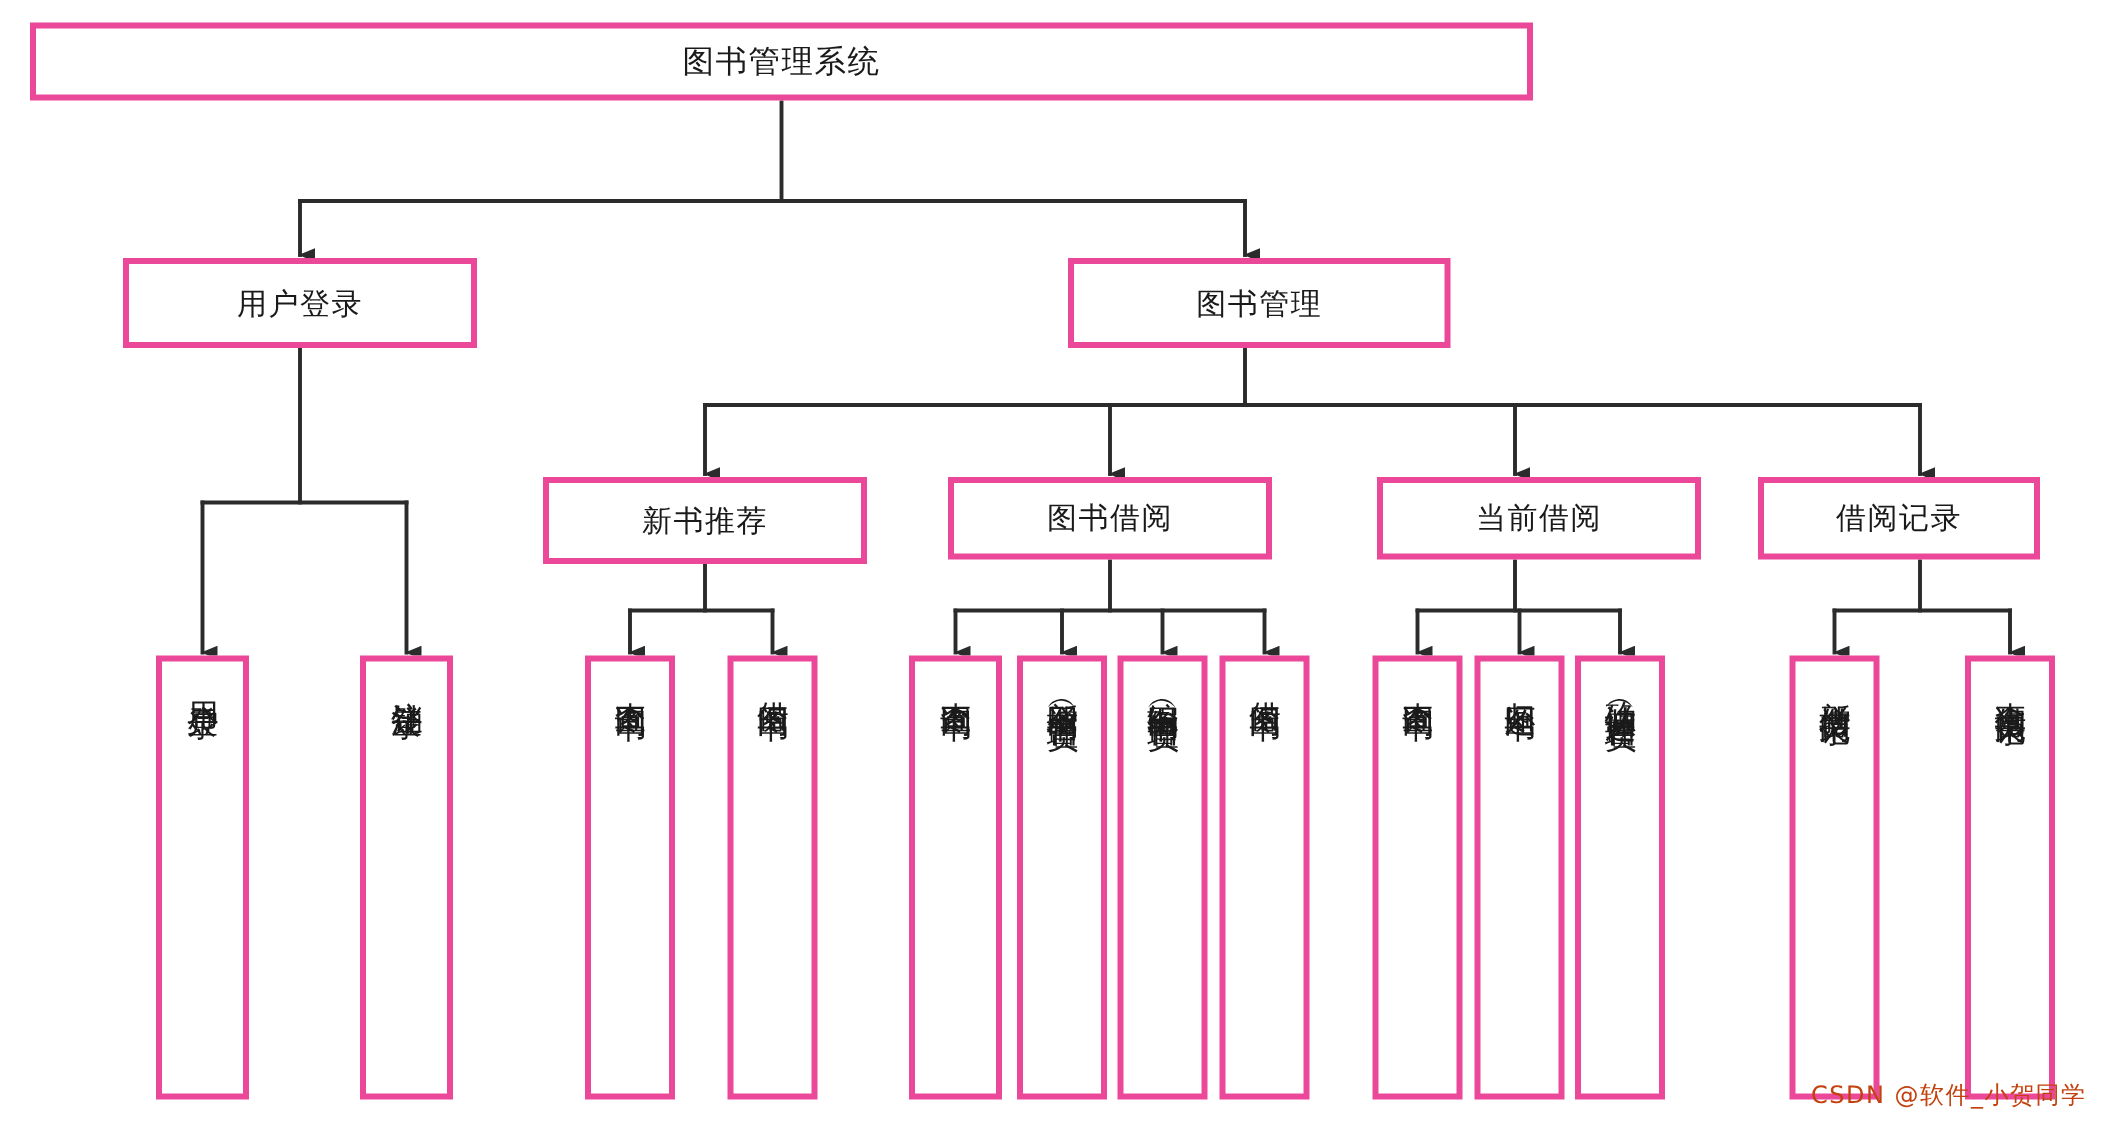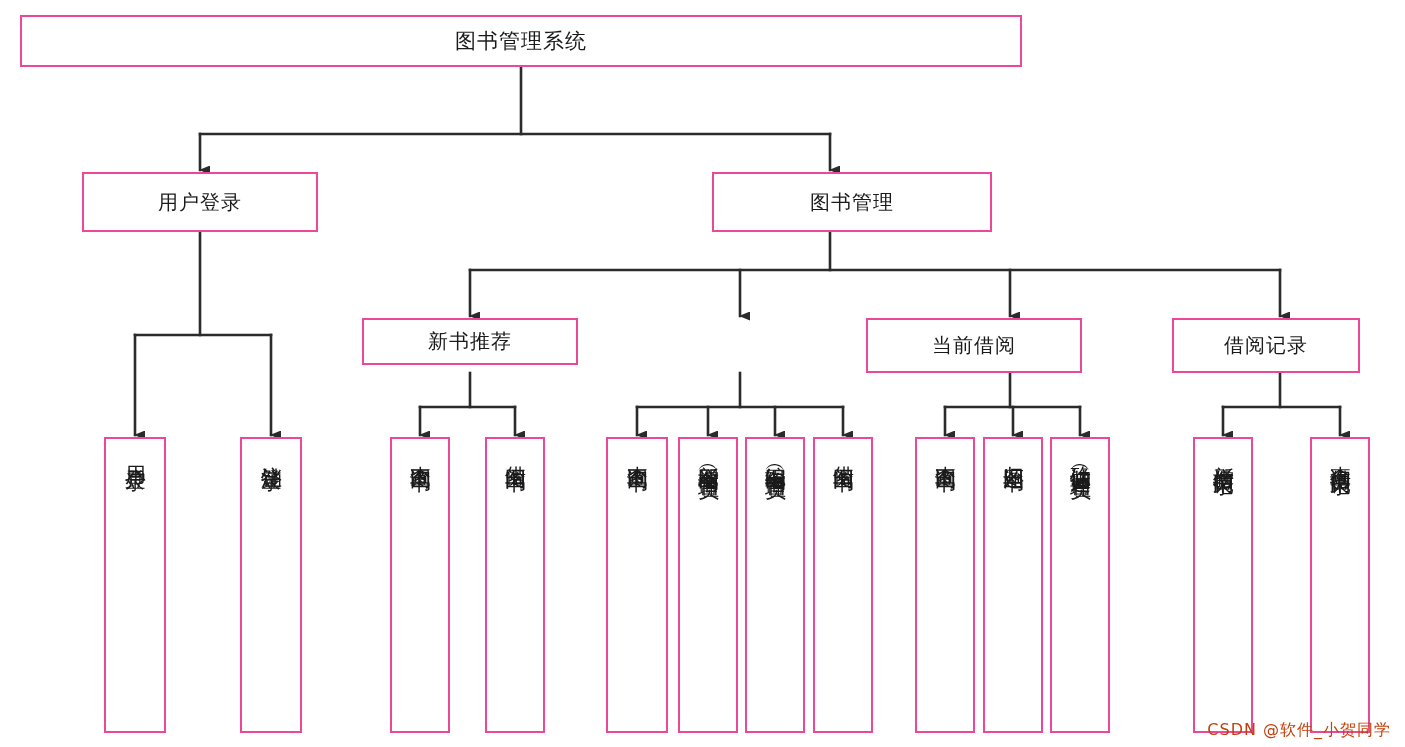--- a/index.html
+++ b/index.html
@@ -19,21 +19,21 @@
     position:absolute;
     left:0; top:0;
     width:1405px;
     height:747px;
     pointer-events:none;
   }
   .node{
     position:absolute;
     box-sizing:border-box;
     background:#ffffff;
-    border:2px solid #ec4899;
+    border:4px solid #ec4899;
     display:flex;
     align-items:center;
     justify-content:center;
     color:#1a1a1a;
   }
   .node.root{
     font-size:21px;
     letter-spacing:1px;
   }
   .node.level1{
@@ -128,28 +128,31 @@
     </g>
   </svg>
 
   <div class="node root" style="left:20px;top:15px;width:1002px;height:52px;">
     <span>图书管理系统</span>
   </div>
 
   <div class="node level1" style="left:82px;top:172px;width:236px;height:60px;">
     <span>用户登录</span>
   </div>
-  <div class="node level1" style="left:712px;top:172px;width:280px;height:60px;">
+  <div class="node level1" style="left:712px;top:172px;width:255px;height:60px;">
     <span>图书管理</span>
   </div>
 
-  <div class="node level2" style="left:362px;top:318px;width:216px;height:47px;">
+  <div class="node level2" style="left:362px;top:318px;width:216px;height:58px;">
     <span>新书推荐</span>
   </div>
-  <div class="node level2" style="left:866px;top:318px;width:216px;height:55px;">
+  <div class="node level2" style="left:632px;top:318px;width:216px;height:55px;">
+    <span>图书借阅</span>
+  </div>
+  <div class="node level2" style="left:918px;top:318px;width:216px;height:55px;">
     <span>当前借阅</span>
   </div>
   <div class="node level2" style="left:1172px;top:318px;width:188px;height:55px;">
     <span>借阅记录</span>
   </div>
 
   <div class="node leaf" style="left:104px;top:437px;width:62px;height:296px;">
     <span class="vtext">用户登录</span>
   </div>
   <div class="node leaf" style="left:240px;top:437px;width:62px;height:296px;">

